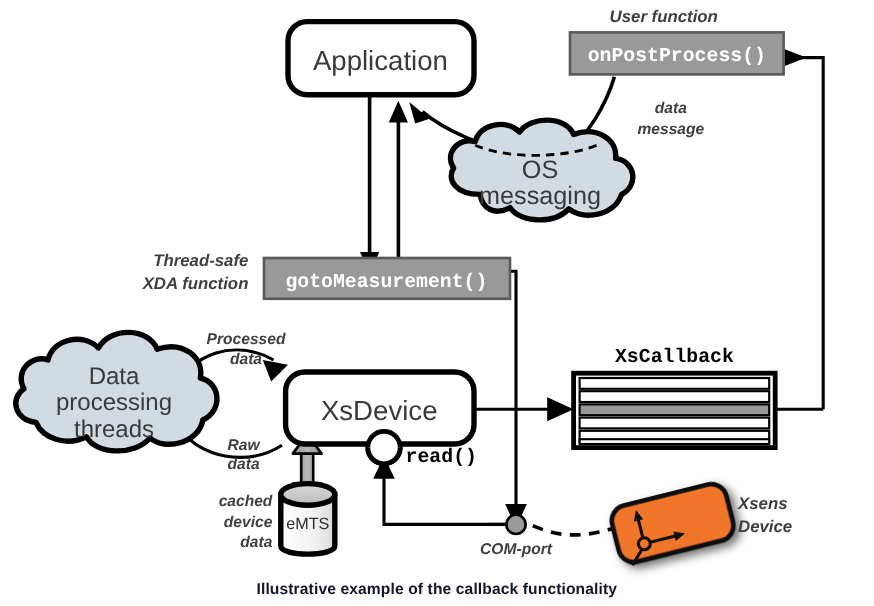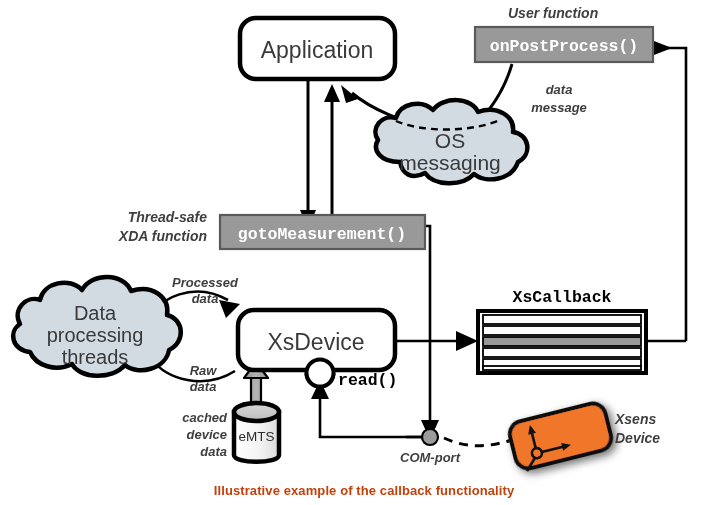--- a/index.html
+++ b/index.html
@@ -26,21 +26,21 @@
     height: 505px;
   }
   .caption {
     position: absolute;
     left: 0;
     top: 483px;
     width: 728px;
     text-align: center;
     font-size: 13px;
     font-weight: bold;
-    color: #c2410c;
+    color: #0f172a;
     font-family: "Liberation Sans", sans-serif;
     letter-spacing: 0.1px;
   }
   text { font-family: "Liberation Sans", sans-serif; }
   .t-title { font-size: 23px; fill: #3a3a3a; }
   .t-cloud { font-size: 21px; fill: #3a3a3a; }
   .t-cloud-sm { font-size: 20px; fill: #3a3a3a; }
   .t-mono { font-family: "Liberation Mono", monospace; font-size: 16.5px; font-weight: bold; }
   .t-mono-w { fill: #ffffff; }
   .t-mono-b { fill: #000000; }

